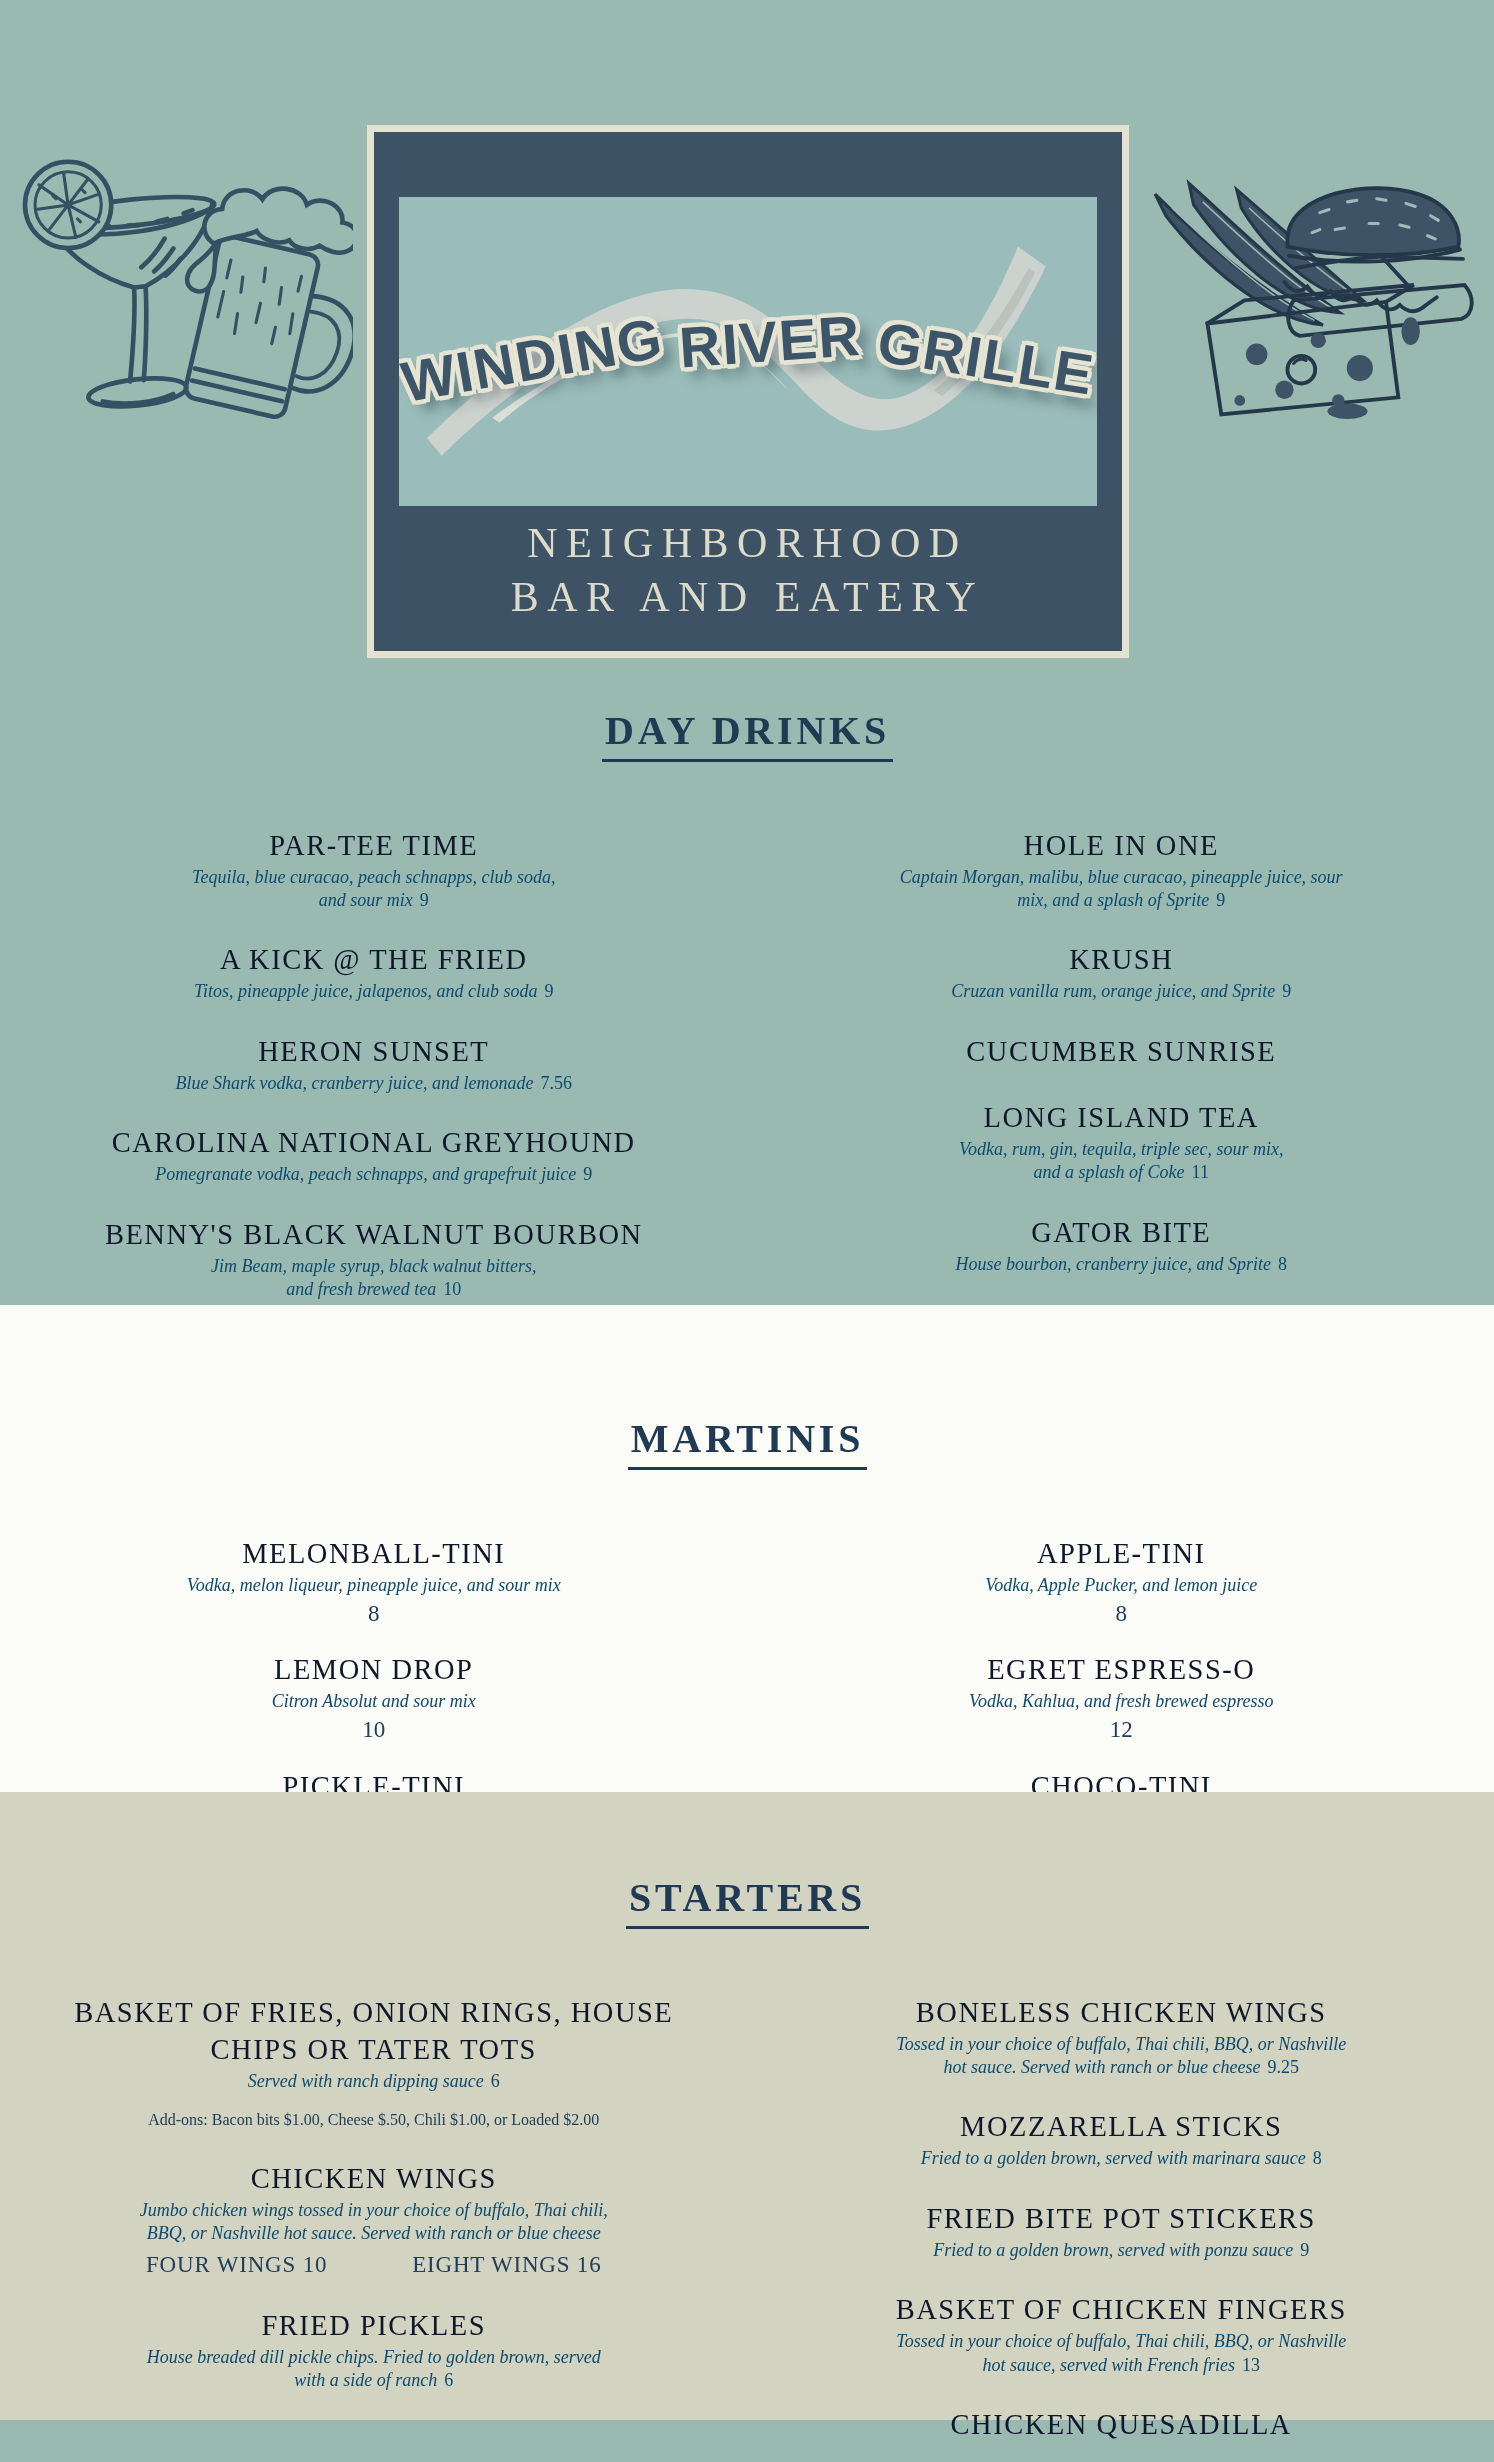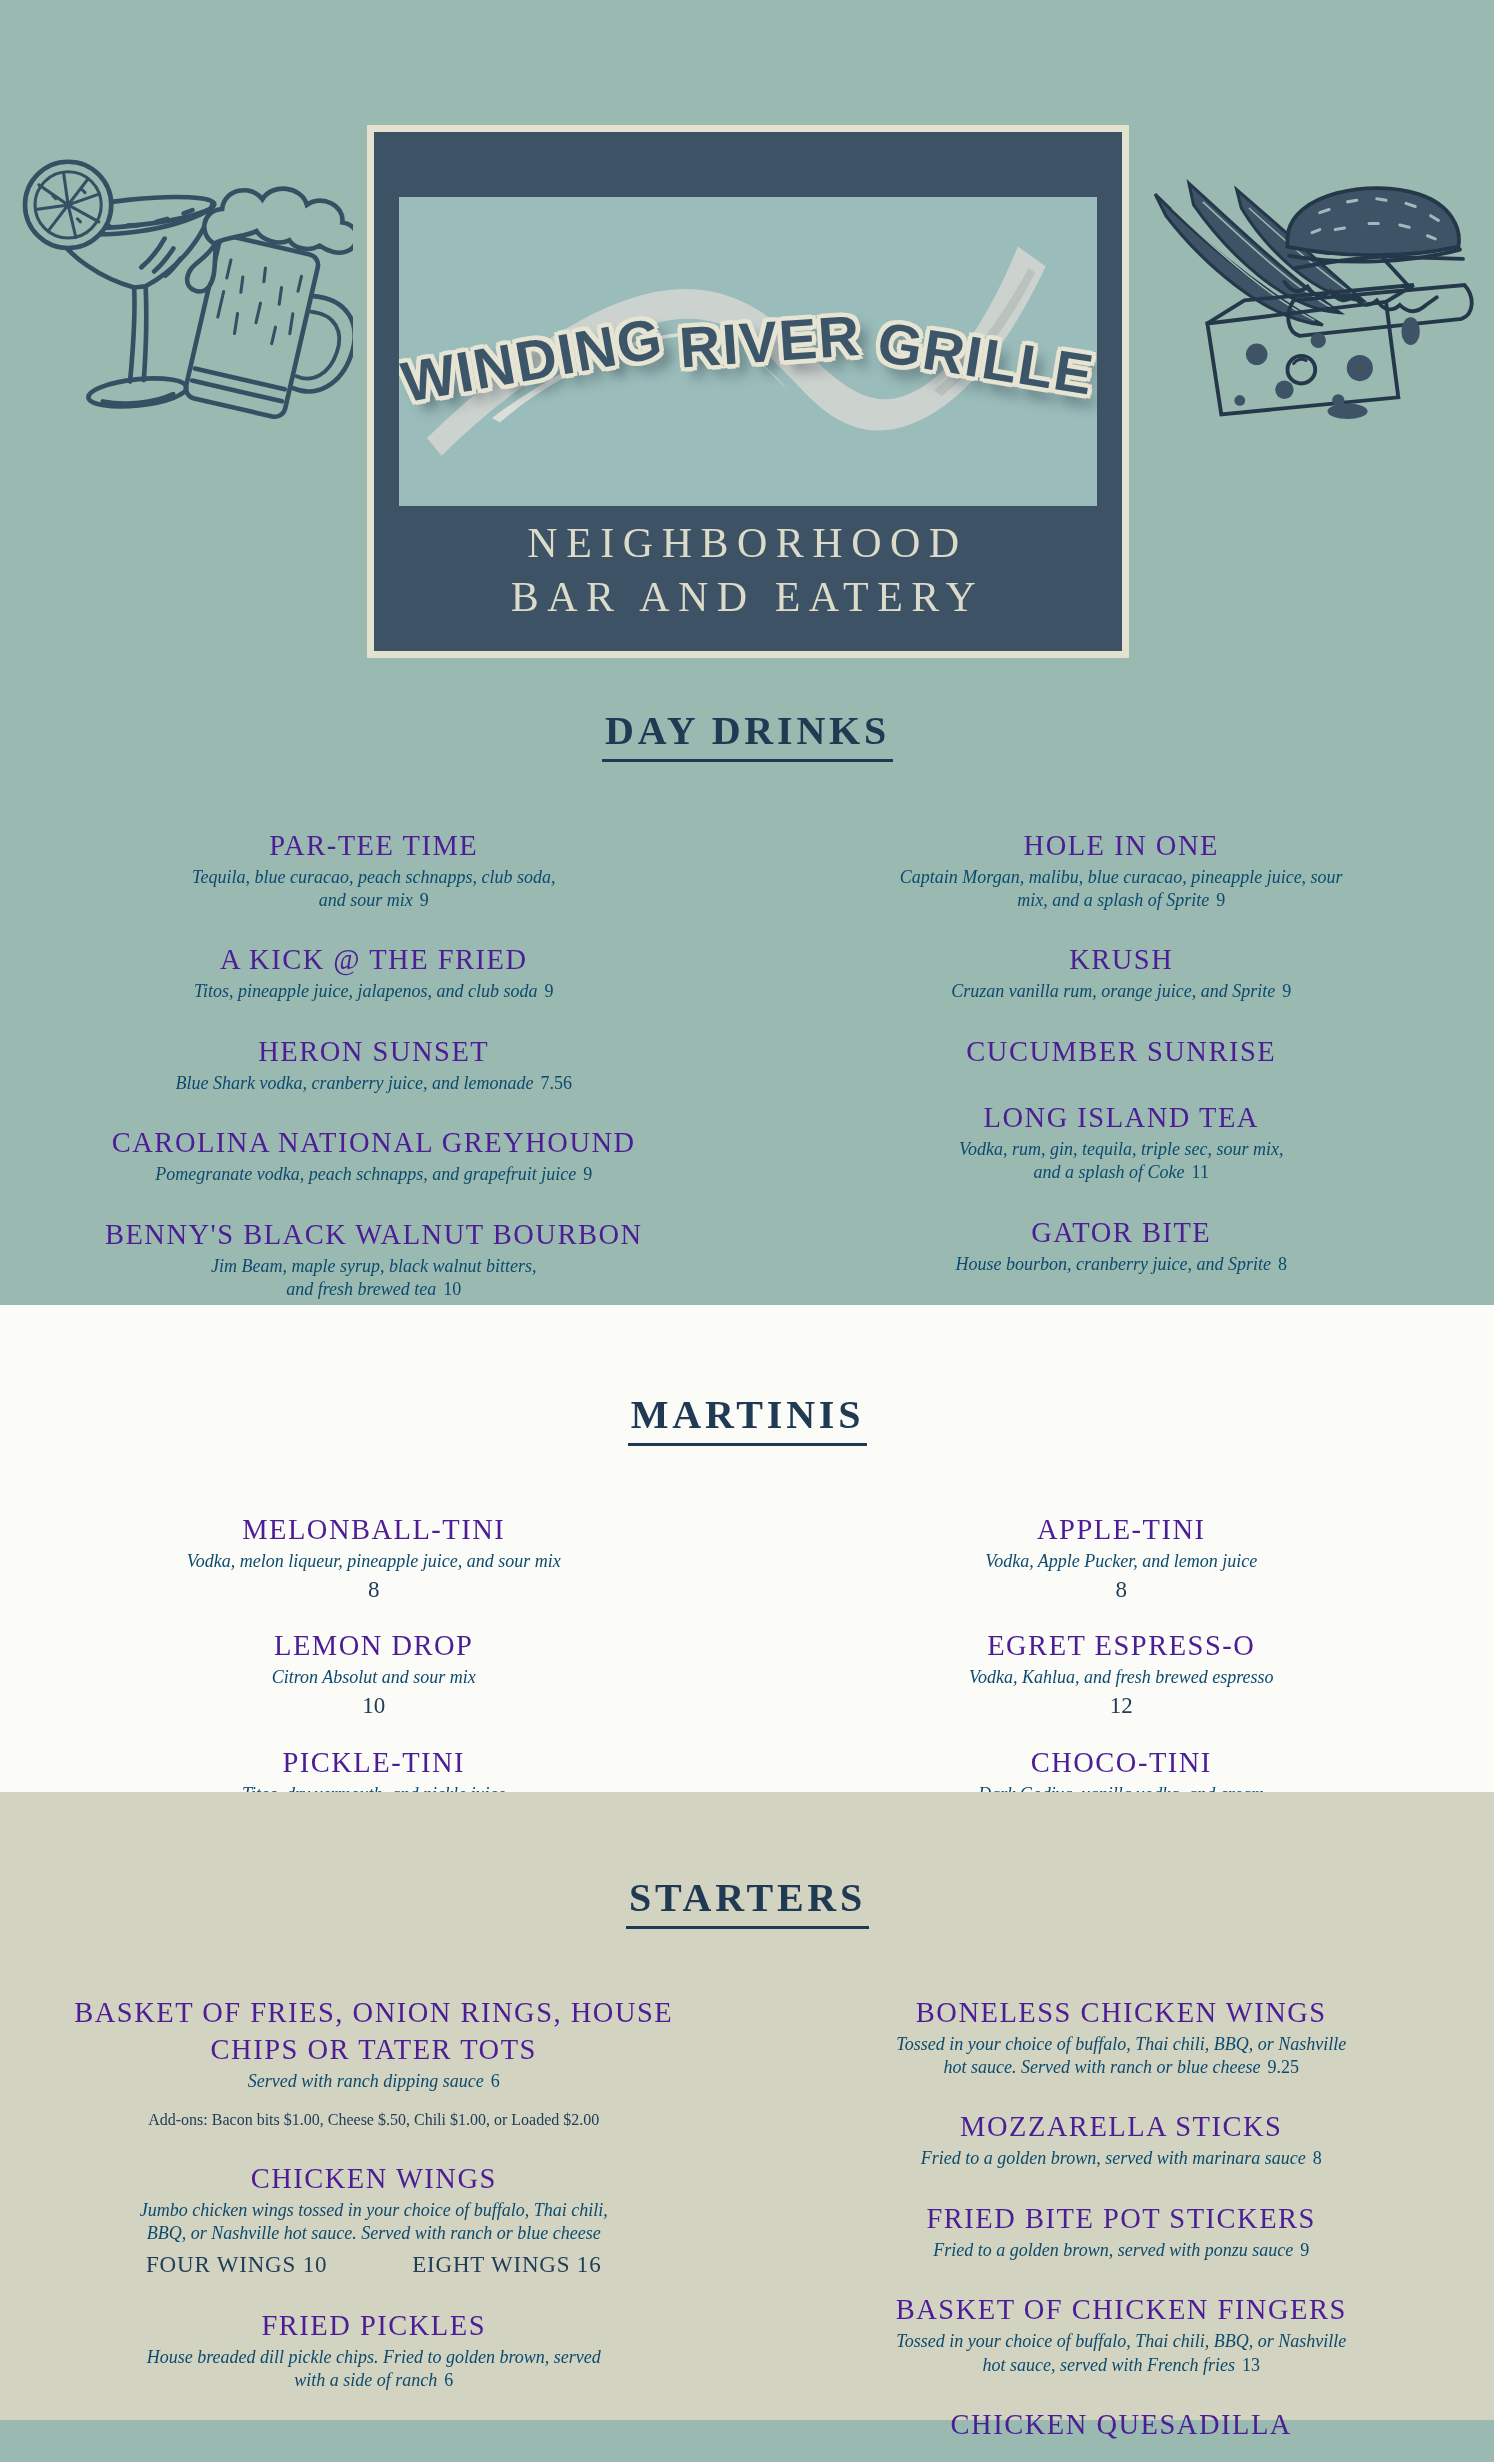--- a/index.html
+++ b/index.html
@@ -51,37 +51,37 @@
     color:#dcdbca;font-size:42px;letter-spacing:8.5px;line-height:1.3;
   }
 
   
   .illus-left{position:absolute;left:4.6px;top:151px;}
   .illus-right{position:absolute;left:1141px;top:168px;}
 
   
   .menu-block{position:absolute;left:0;right:0;text-align:center;}
   .day-block{top:676px;}
-  .block-pad{padding-top:55px;text-align:center;}
+  .block-pad{padding-top:79px;text-align:center;}
   .starters-pad{padding-top:51px;}
   .section-title{
     display:inline-block;
     font-size:40px;letter-spacing:3.8px;color:#203a54;
     border-bottom:3.1px solid #203a54;padding:0 3.1px 6.2px 3.1px;
     line-height:1.1;
   }
   .menu-grid{
     display:grid;grid-template-columns:1fr 1fr;
     margin-top:31px;
   }
   .col{display:flex;flex-direction:column;align-items:center;}
   .item{width:693px;text-align:center;margin-bottom:29px;}
   .martinis .item{margin-bottom:23px;}
   .item-name{
-    font-size:28.5px;letter-spacing:1.5px;color:#4c1d95;
+    font-size:28.5px;letter-spacing:1.5px;color:#0f172a;
     line-height:1.3;white-space:pre-line;
   }
   .item-body{font-size:18px;color:#0c4a6e;line-height:1.3;margin-top:2px;}
   .desc{font-style:italic;white-space:pre-line;}
   .price{font-style:normal;margin-left:7px;}
   .price-line{font-size:23px;color:#213d58;line-height:1.3;margin-top:1.5px;}
   .addons{font-size:16px;color:#213d58;margin-top:17px;line-height:1.3;}
   .options{
     display:flex;justify-content:center;gap:85px;
     font-size:23px;letter-spacing:0.8px;color:#213d58;margin-top:6.2px;

